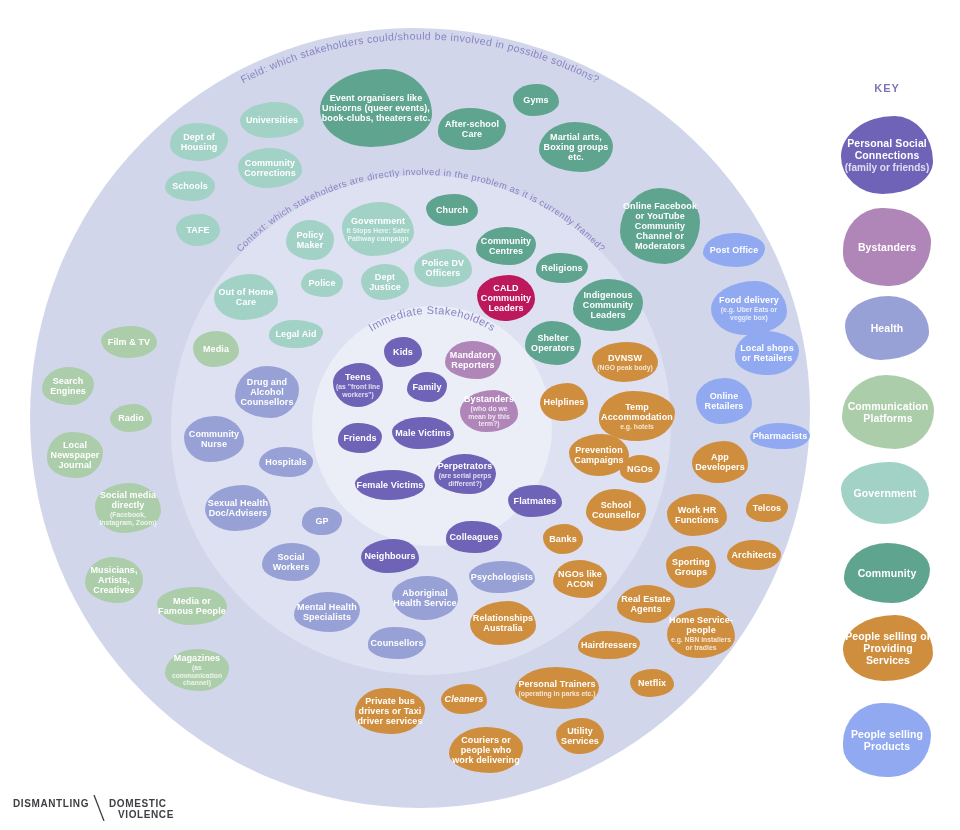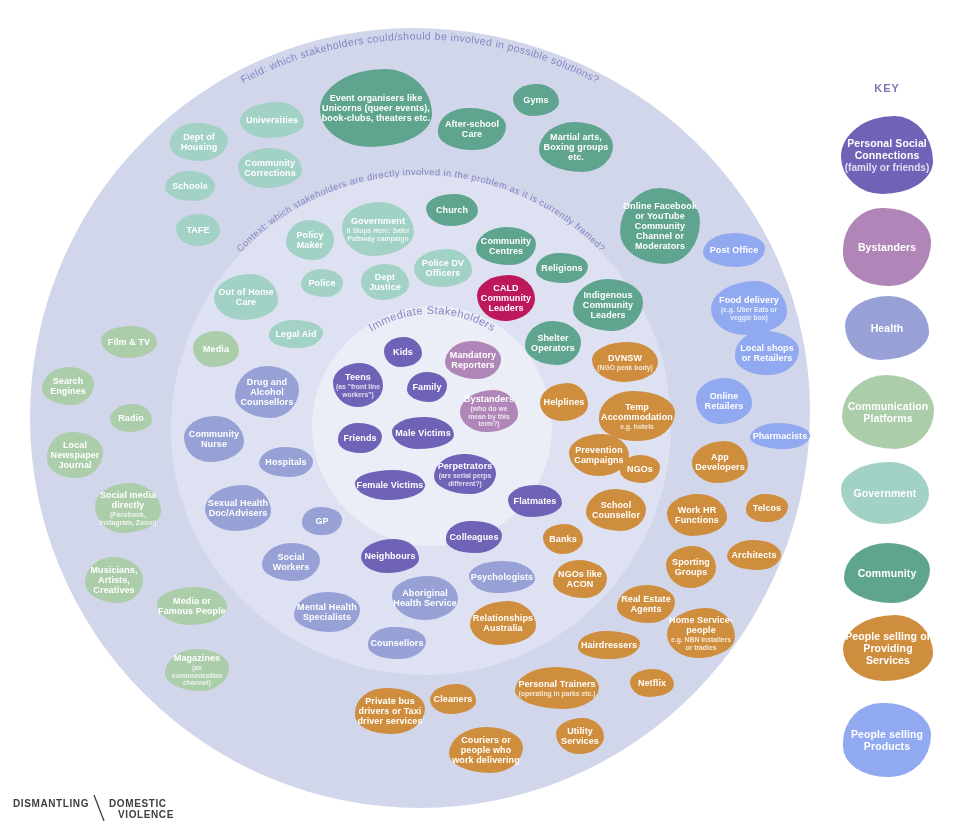--- a/index.html
+++ b/index.html
@@ -153,21 +153,21 @@
     <div class="blob" style="left: 515px; top: 667px; width: 84px; height: 42px; background: rgb(207, 142, 62); border-radius: 48% 52% 42% 58% / 56% 48% 52% 44%;">
       <div class="blob-label">Personal Trainers</div>
       <div class="blob-sub">(operating in parks etc.)</div>
     </div>
     <div class="blob" style="left: 556px; top: 718px; width: 48px; height: 36px; background: rgb(207, 142, 62); border-radius: 55% 45% 52% 48% / 44% 52% 48% 56%;">
       <div class="blob-label">Utility Services</div>
     </div>
     <div class="blob" style="left: 449px; top: 727px; width: 74px; height: 46px; background: rgb(207, 142, 62); border-radius: 50% 50% 44% 56% / 58% 44% 56% 42%;">
       <div class="blob-label">Couriers or people who work delivering</div>
     </div>
-    <div class="blob" style="left: 430px; top: 684px; width: 46px; height: 30px; background: rgb(207, 142, 62); border-radius: 58% 42% 55% 45% / 52% 58% 42% 48%;">
+    <div class="blob" style="left: 441px; top: 684px; width: 46px; height: 30px; background: rgb(207, 142, 62); border-radius: 58% 42% 55% 45% / 52% 58% 42% 48%; font-style: italic;">
       <div class="blob-label">Cleaners</div>
     </div>
     <div class="blob" style="left: 355px; top: 688px; width: 70px; height: 46px; background: rgb(207, 142, 62); border-radius: 45% 55% 48% 52% / 55% 45% 58% 42%;">
       <div class="blob-label">Private bus drivers or Taxi driver services</div>
     </div>
     <div class="blob" style="left: 342px; top: 202px; width: 72px; height: 54px; background: rgb(162, 209, 197); border-radius: 52% 48% 58% 42% / 46% 56% 44% 54%;">
       <div class="blob-label">Government</div>
       <div class="blob-sub">It Stops Here: Safer Pathway campaign</div>
     </div>
     <div class="blob" style="left: 286px; top: 220px; width: 48px; height: 40px; background: rgb(162, 209, 197); border-radius: 48% 52% 42% 58% / 56% 48% 52% 44%;">

